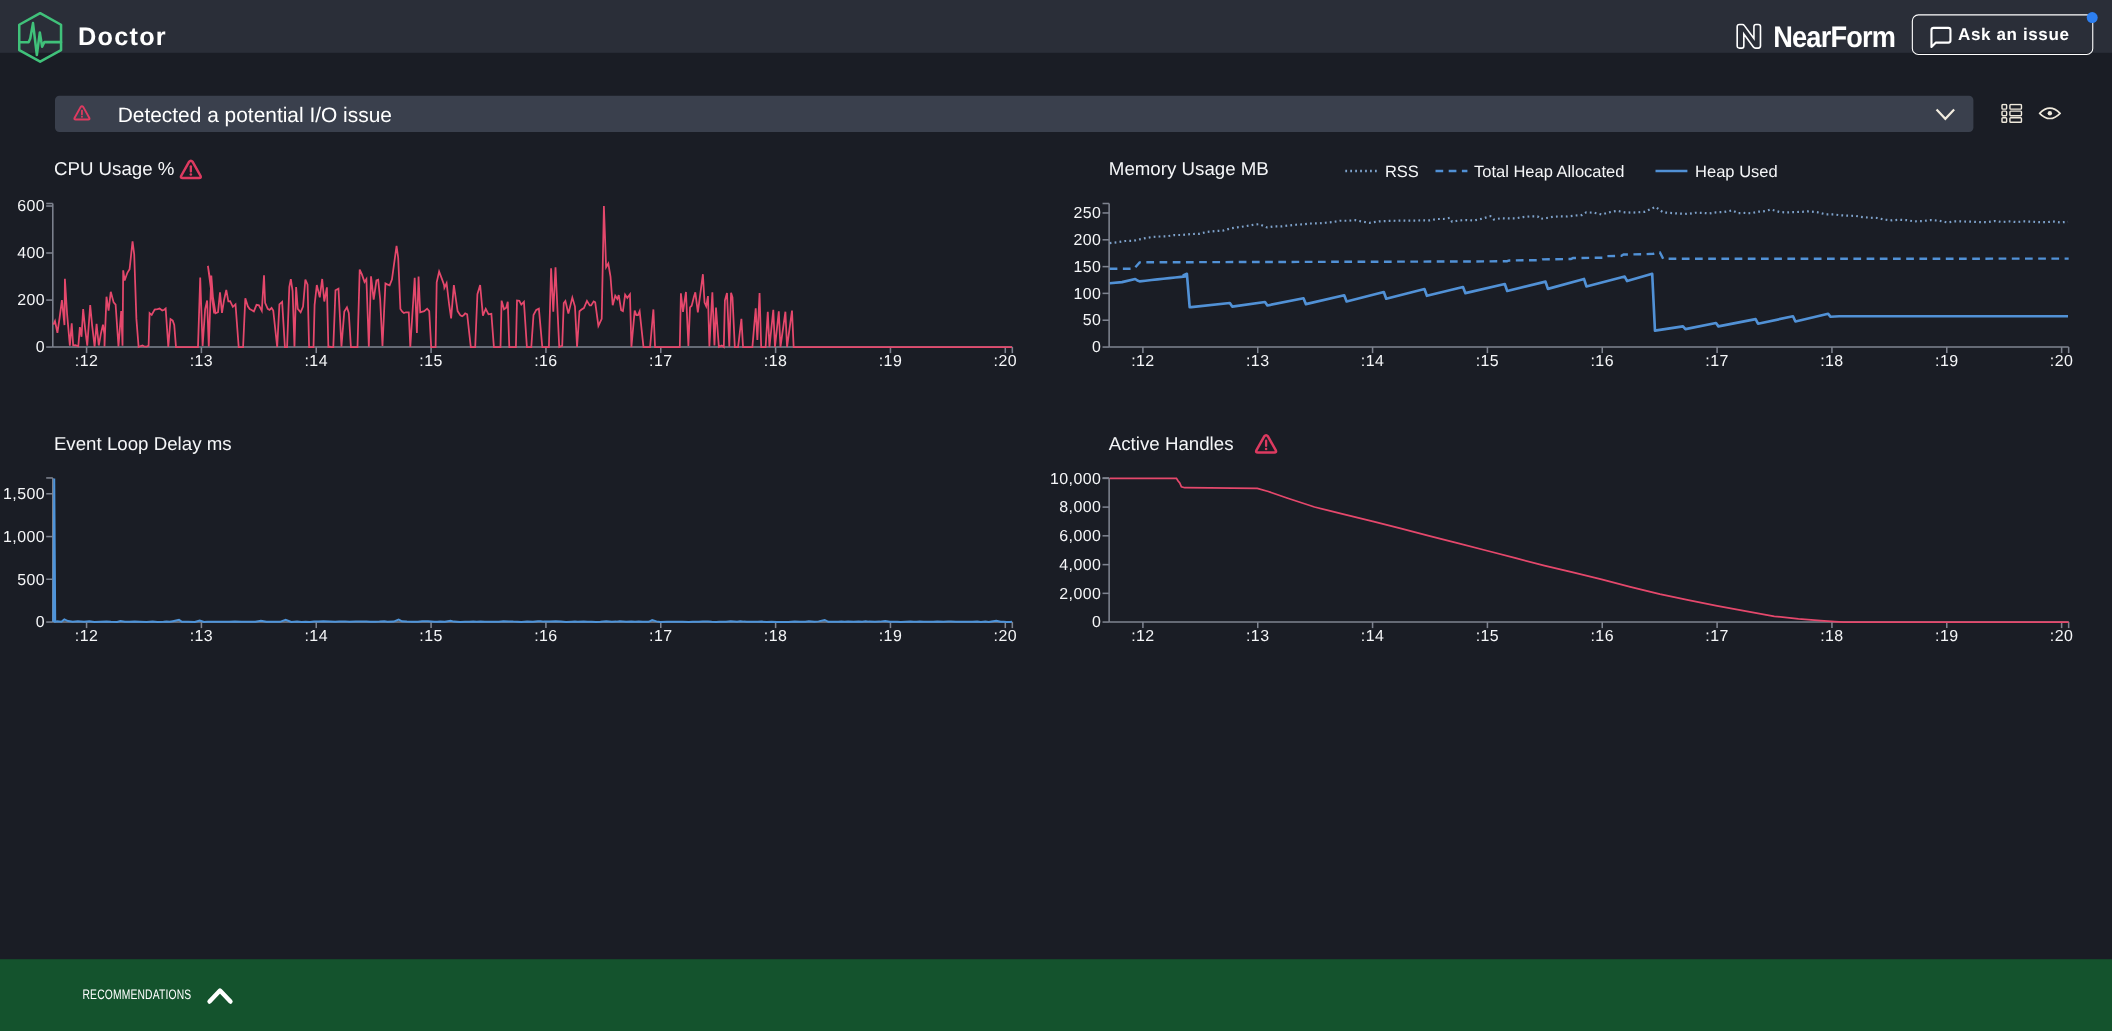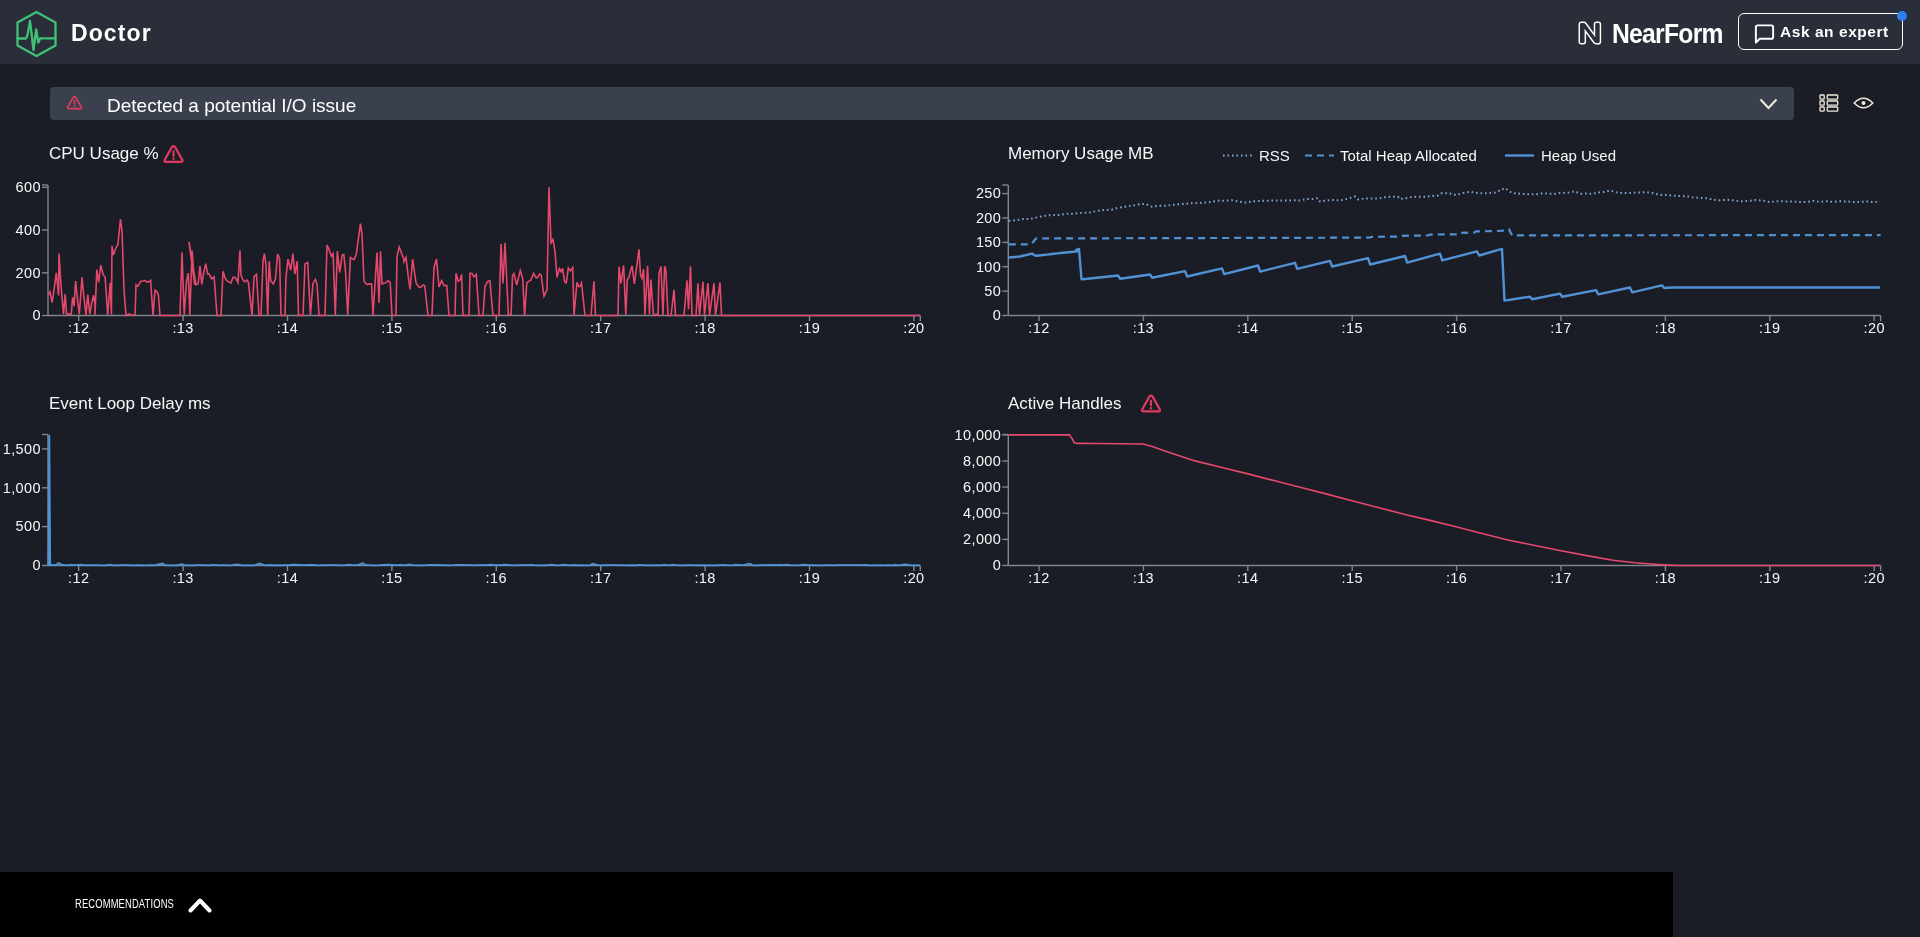--- a/index.html
+++ b/index.html
@@ -1,51 +1,51 @@
 <!DOCTYPE html>
 <html><head><meta charset="utf-8"><title>Doctor</title><style>
 * { margin:0; padding:0; box-sizing:border-box; }
 html,body { width:1920px; height:937px; overflow:hidden; background:#1a1d25;
   font-family:"Liberation Sans", sans-serif; }
 .abs { position:absolute; }
-header { position:absolute; left:0; top:0; width:1920px; height:64px; background:#2a2e38; }
+header { position:absolute; left:0; top:0; width:1920px; height:48px; background:#2a2e38; }
 .doctor { position:absolute; left:71px; top:20px; color:#fff; font-size:23px; font-weight:bold; letter-spacing:1.1px; }
 .nf-text { position:absolute; left:1612px; top:19px; color:#fff; font-size:27px; font-weight:bold; letter-spacing:-0.8px; transform:scaleX(0.915); transform-origin:left; }
 .askbtn { position:absolute; left:1738px; top:13px; width:165px; height:37px;
   border:1px solid #fff; border-radius:6px; }
 .askbtn span { position:absolute; left:41px; top:9px; color:#fff; font-size:15.5px; font-weight:bold; letter-spacing:0.55px; }
 .bluedot { position:absolute; left:1897px; top:11px; width:10px; height:10px; border-radius:50%; background:#2d7ff0; }
 .dropbar { position:absolute; left:50px; top:87px; width:1744px; height:33px; background:#3a404d; border-radius:4px; }
 .dropbar .txt { position:absolute; left:57px; top:8px; color:#fff; font-size:19px; }
 .charts { position:absolute; left:0; top:130px; }
 .title { fill:#f5f6f8; font-size:17px; }
 .leg { fill:#f5f6f8; font-size:15px; }
 .tl { fill:#f5f6f8; font-size:14.5px; letter-spacing:0.4px; }
 .ax { stroke:#7f8490; stroke-width:1.4; fill:none; }
 .red { stroke:#e5486c; stroke-width:1.6; fill:none; }
-.recbar { position:absolute; left:0; top:872px; width:1673px; height:65px; background:#000000; }
+.recbar { position:absolute; left:0; top:872px; width:1920px; height:65px; background:#14532d; }
 .recbar .txt { position:absolute; left:75px; top:25px; color:#fff; font-size:12.5px; letter-spacing:0.2px;
   transform:scaleX(0.75); transform-origin:left; }
 </style></head>
 <body>
 <header>
   <svg class="abs" style="left:14px;top:10px" width="45" height="48" viewBox="0 0 45 48">
     <path d="M22.5 2 L41.5 12.5 V35.5 L22.5 46 L3.5 35.5 V12.5 Z" fill="none" stroke="#40c17a" stroke-width="2.3" stroke-linejoin="round"></path>
     <path d="M3.5 28.5 H12 L13.5 25 L16 11 L19.5 40 L22.2 19.5 L24.3 32.5 L26.3 28.3 H41.5" fill="none" stroke="#40c17a" stroke-width="2.3" stroke-linejoin="round" stroke-linecap="round"></path>
   </svg>
   <div class="doctor">Doctor</div>
   <svg class="abs" style="left:1578px;top:21px" width="24" height="24" viewBox="0 0 23 23">
     <path d="M1.2,3.2 Q1.2,1.2 3.2,1.2 L5.6,1.2 Q6.8,1.2 7.5,2.2 L15.8,13.5 L15.8,3 Q15.8,1.2 17.6,1.2 L19.6,1.2 Q21.5,1.2 21.5,3.2 L21.5,19.8 Q21.5,21.8 19.6,21.8 L17.2,21.8 Q16,21.8 15.3,20.8 L7,9.5 L7,20 Q7,21.8 5.2,21.8 L3.2,21.8 Q1.2,21.8 1.2,19.8 Z" fill="none" stroke="#fff" stroke-width="1.4"></path>
   </svg>
   <div class="nf-text">NearForm</div>
   <div class="askbtn">
     <svg class="abs" style="left:14px;top:8px" width="23" height="24" viewBox="0 0 24 24">
       <path d="M21 15a2 2 0 0 1-2 2H7l-4 4V5a2 2 0 0 1 2-2h14a2 2 0 0 1 2 2z" fill="none" stroke="#fff" stroke-width="2" stroke-linejoin="round" stroke-linecap="round"></path>
     </svg>
-    <span>Ask an expert</span>
+    <span>Ask an issue</span>
   </div>
   <div class="bluedot"></div>
 </header>
 
 <div class="dropbar">
   <svg class="abs" style="left:16px;top:8px" width="17" height="16" viewBox="0 0 24 24">
     <path d="M10.1 3.6 L1.9 18.3 Q1 20.4 3.4 20.4 L20.6 20.4 Q23 20.4 22.1 18.3 L13.9 3.6 Q12 1.3 10.1 3.6 Z" fill="none" stroke="#dd3a60" stroke-width="2.6" stroke-linejoin="round"></path>
     <path d="M12 8.2 V13.6" stroke="#dd3a60" stroke-width="2.4" stroke-linecap="round"></path>
     <circle cx="12" cy="16.8" r="1.35" fill="#dd3a60"></circle>
   </svg>

